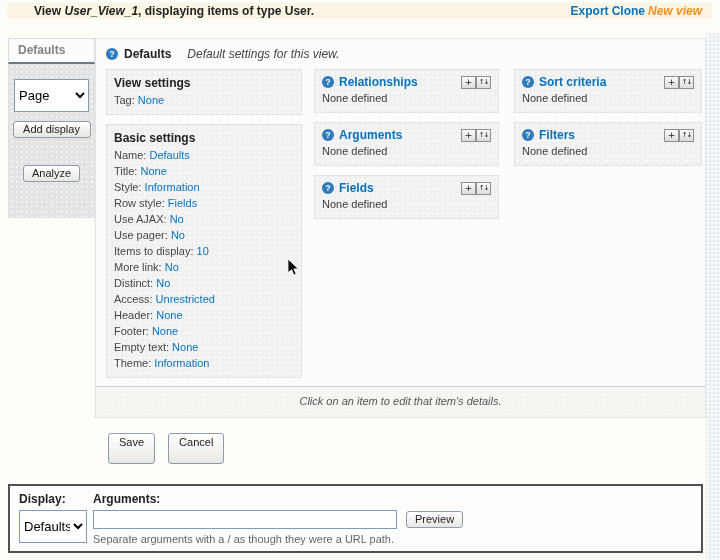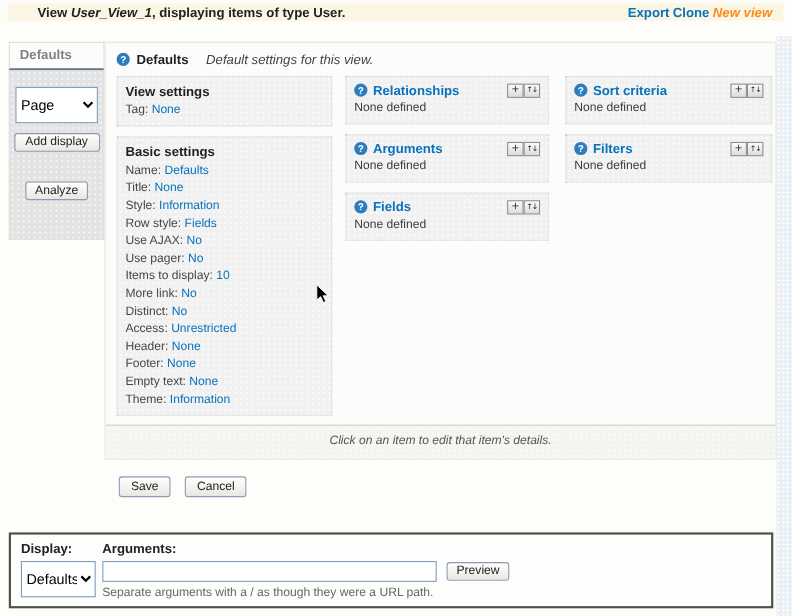--- a/index.html
+++ b/index.html
@@ -110,21 +110,21 @@
     border-top:1px solid #cfcfcf;
     background-color:#f3f5f1;
     background-image:radial-gradient(#fbfcfa 1px, rgba(0,0,0,0) 1px);
     background-size:5px 5px;
     text-align:center; font-style:italic; color:#555;
     line-height:29px; font-size:11px;
   }
 
   
   .actions { position:absolute; left:108px; top:433px; display:flex; gap:13px; }
-  .actions .btn { padding:2px 10px 3px; }
+  .actions .btn { padding:2px 10px 15px; }
 
   
   .preview-panel {
     position:absolute; left:8px; top:484px; width:695px; height:69px;
     box-sizing:border-box; border:2px solid #4f4f4f; background:#fdfdfb;
     padding:7px 0 0 9px;
   }
   .pv-grid { display:flex; }
   .pv-col-display { width:74px; flex:0 0 auto; }
   .pv-label { font-weight:bold; font-size:12px; color:#222; margin-bottom:4px; line-height:13px; }

